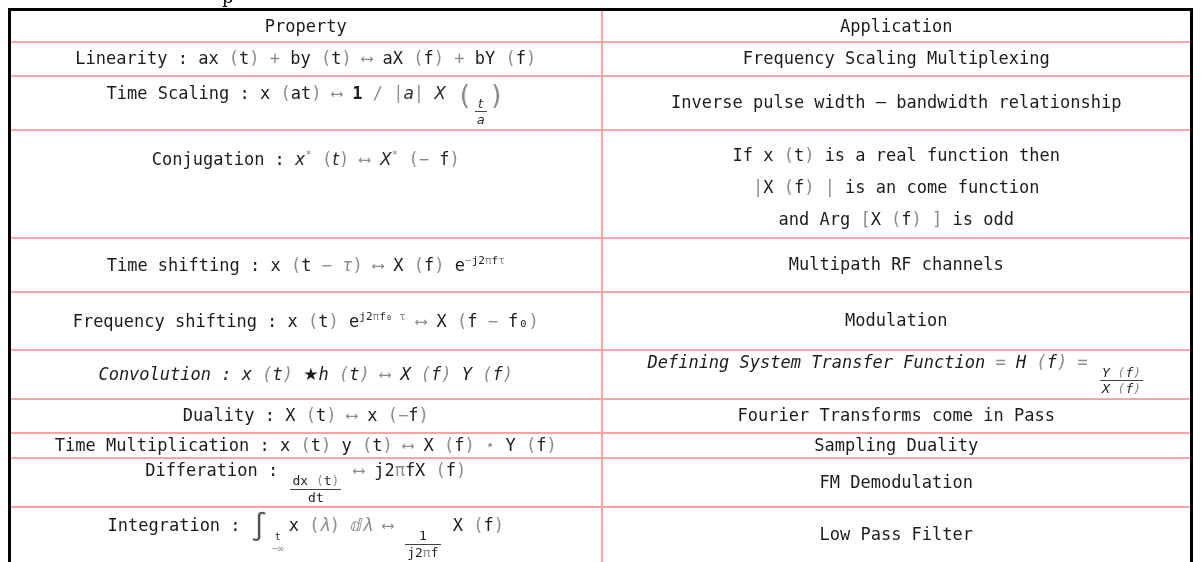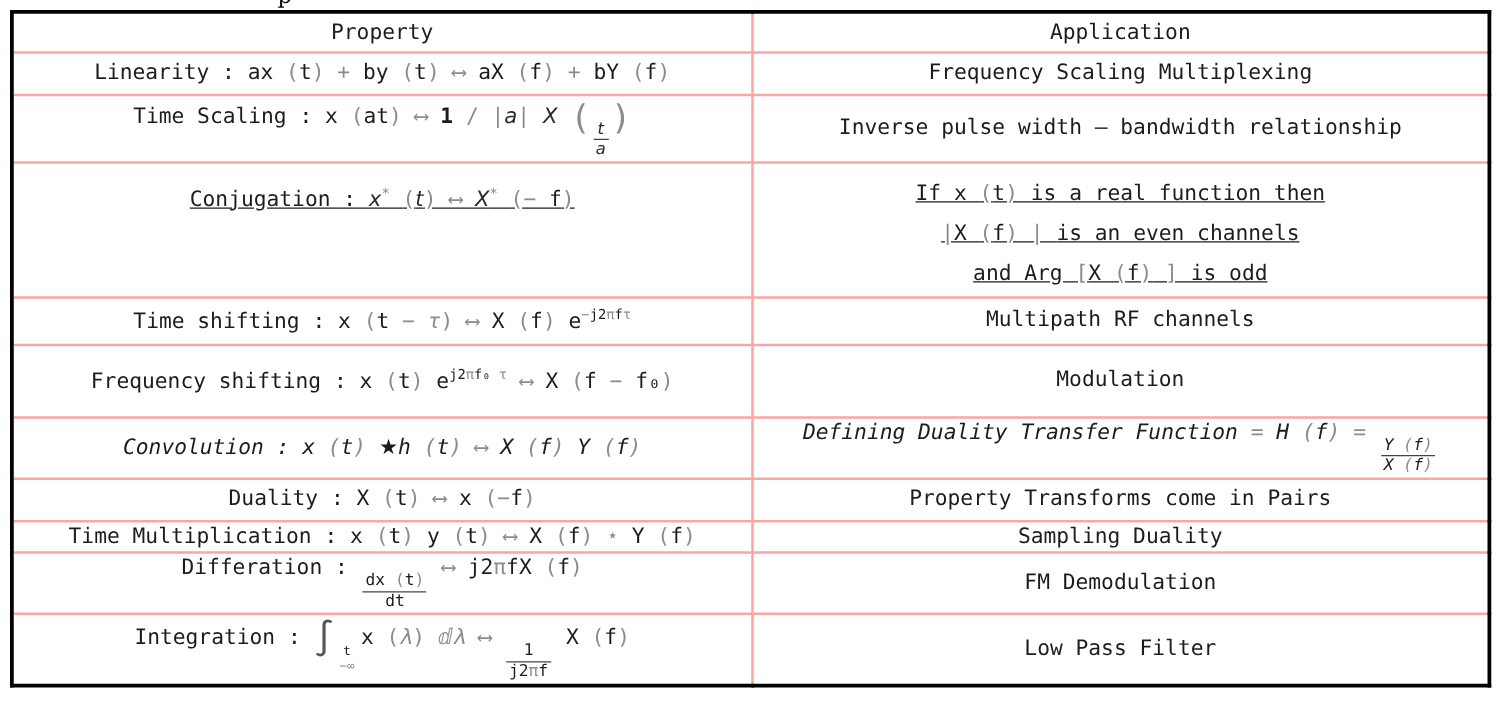--- a/index.html
+++ b/index.html
@@ -10,25 +10,25 @@
   .clip-top span{display:block;margin-top:-14px;font:18px "DejaVu Serif",serif;color:#000;}
 
   table.ft{position:absolute;left:8px;top:8px;border-collapse:collapse;table-layout:fixed;
            width:1182px;border:3px solid #000;}
   col.c-prop{width:592px;}
   col.c-app{width:590px;}
   td,th{border:2px solid #fca5a5;text-align:center;vertical-align:middle;
         padding:1px 4px;font-size:17px;font-weight:normal;overflow:hidden;white-space:nowrap;}
   tr.hdr{height:32px;}
   tr.r-lin{height:34px;} tr.r-scale{height:53px;} tr.r-conj{height:108px;}
-  tr.r-tshift{height:38px;} tr.r-fshift{height:58px;} tr.r-conv{height:46px;font-style:italic;}
+  tr.r-tshift{height:54px;} tr.r-fshift{height:58px;} tr.r-conv{height:46px;font-style:italic;}
   tr.r-dual{height:34px;} tr.r-tmult{height:18px;} tr.r-diff{height:48px;}
   tr.r-int{height:48px;}
   tr.r-conj td{vertical-align:top;padding-top:8px;}
-  tr.r-conj td .fline{line-height:32px;text-decoration:underline;}
+  tr.r-conj td .fline{line-height:32px;}
   .fline{line-height:1.25;}
 
   
   .s-k{color:#1c1c1c;}
   .s-b{color:#1c1c1c;font-weight:bold;}
   .s-i{color:#2a2a2a;font-style:italic;font-family:"DejaVu Sans",sans-serif;}
   .s-g{color:#8c8c8c;}
   .s-gi{color:#8c8c8c;font-style:italic;}
   .s-sup{color:#1c1c1c;font-size:11px;vertical-align:7px;}
   .s-supg{color:#8c8c8c;font-size:11px;vertical-align:7px;}
@@ -78,21 +78,21 @@
     <td>
           <div class="fline"><span class="s-k">Inverse pulse width – bandwidth relationship</span></div>
         </td>
   </tr>
   <tr class="r-conj">
     <td>
           <div class="fline"><span class="s-k">Conjugation :  </span><span class="s-i">x</span><span class="s-supg">*</span><span class="s-k"> </span><span class="s-g">(</span><span class="s-i">t</span><span class="s-g">)</span><span class="s-g"> ⟷ </span><span class="s-i">X</span><span class="s-supg">*</span><span class="s-k"> </span><span class="s-g">(</span><span class="s-g">− </span><span class="s-k">f</span><span class="s-g">)</span></div>
         </td>
     <td>
           <div class="fline"><span class="s-k">If x </span><span class="s-g">(</span><span class="s-k">t</span><span class="s-g">)</span><span class="s-k"> is a real function then</span></div>
-          <div class="fline"><span class="s-g">|</span><span class="s-k">X </span><span class="s-g">(</span><span class="s-k">f</span><span class="s-g">)</span><span class="s-g"> | </span><span class="s-k">is an even channels</span></div>
+          <div class="fline"><span class="s-g">|</span><span class="s-k">X </span><span class="s-g">(</span><span class="s-k">f</span><span class="s-g">)</span><span class="s-g"> | </span><span class="s-k">is an come function</span></div>
           <div class="fline"><span class="s-k">and Arg </span><span class="s-g">[</span><span class="s-k">X </span><span class="s-g">(</span><span class="s-k">f</span><span class="s-g">)</span><span class="s-g"> ] </span><span class="s-k">is odd</span></div>
         </td>
   </tr>
   <tr class="r-tshift">
     <td>
           <div class="fline"><span class="s-k">Time shifting :  </span><span class="s-k">x </span><span class="s-g">(</span><span class="s-k">t</span><span class="s-g"> − </span><span class="s-gi">τ</span><span class="s-g">)</span><span class="s-g"> ⟷ </span><span class="s-k">X </span><span class="s-g">(</span><span class="s-k">f</span><span class="s-g">)</span><span class="s-k"> e</span><span class="s-supg">−</span><span class="s-sup">j2</span><span class="s-supg">π</span><span class="s-sup">f</span><span class="s-supg">τ</span></div>
         </td>
     <td>
           <div class="fline"><span class="s-k">Multipath RF channels</span></div>
         </td>
@@ -103,32 +103,32 @@
         </td>
     <td>
           <div class="fline"><span class="s-k">Modulation</span></div>
         </td>
   </tr>
   <tr class="r-conv">
     <td>
           <div class="fline"><span class="s-k">Convolution :  </span><span class="s-k">x </span><span class="s-g">(</span><span class="s-k">t</span><span class="s-g">)</span><span class="s-k"> ★</span><span class="s-k">h </span><span class="s-g">(</span><span class="s-k">t</span><span class="s-g">)</span><span class="s-g"> ⟷ </span><span class="s-k">X </span><span class="s-g">(</span><span class="s-k">f</span><span class="s-g">)</span><span class="s-k"> Y </span><span class="s-g">(</span><span class="s-k">f</span><span class="s-g">)</span></div>
         </td>
     <td>
-          <div class="fline"><span class="s-k">Defining Duality Transfer Function </span><span class="s-g">= </span><span class="s-k">H </span><span class="s-g">(</span><span class="s-k">f</span><span class="s-g">)</span><span class="s-g"> = </span><span class="frac">
+          <div class="fline"><span class="s-k">Defining System Transfer Function </span><span class="s-g">= </span><span class="s-k">H </span><span class="s-g">(</span><span class="s-k">f</span><span class="s-g">)</span><span class="s-g"> = </span><span class="frac">
               <span class="fr-top fr-bar"><span class="s-k">Y </span><span class="s-g">(</span><span class="s-k">f</span><span class="s-g">)</span></span>
               <span class="fr-bot"><span class="s-k">X </span><span class="s-g">(</span><span class="s-k">f</span><span class="s-g">)</span></span>
             </span></div>
         </td>
   </tr>
   <tr class="r-dual">
     <td>
           <div class="fline"><span class="s-k">Duality : </span><span class="s-k">X </span><span class="s-g">(</span><span class="s-k">t</span><span class="s-g">)</span><span class="s-g"> ⟷ </span><span class="s-k">x </span><span class="s-g">(</span><span class="s-g">−</span><span class="s-k">f</span><span class="s-g">)</span></div>
         </td>
     <td>
-          <div class="fline"><span class="s-k">Property Transforms come in Pairs</span></div>
+          <div class="fline"><span class="s-k">Fourier Transforms come in Pass</span></div>
         </td>
   </tr>
   <tr class="r-tmult">
     <td>
           <div class="fline"><span class="s-k">Time Multiplication : </span><span class="s-k">x </span><span class="s-g">(</span><span class="s-k">t</span><span class="s-g">)</span><span class="s-k"> y </span><span class="s-g">(</span><span class="s-k">t</span><span class="s-g">)</span><span class="s-g"> ⟷ </span><span class="s-k">X </span><span class="s-g">(</span><span class="s-k">f</span><span class="s-g">)</span><span class="s-g"> ⋆ </span><span class="s-k">Y </span><span class="s-g">(</span><span class="s-k">f</span><span class="s-g">)</span></div>
         </td>
     <td>
           <div class="fline"><span class="s-k">Sampling Duality</span></div>
         </td>
   </tr>

